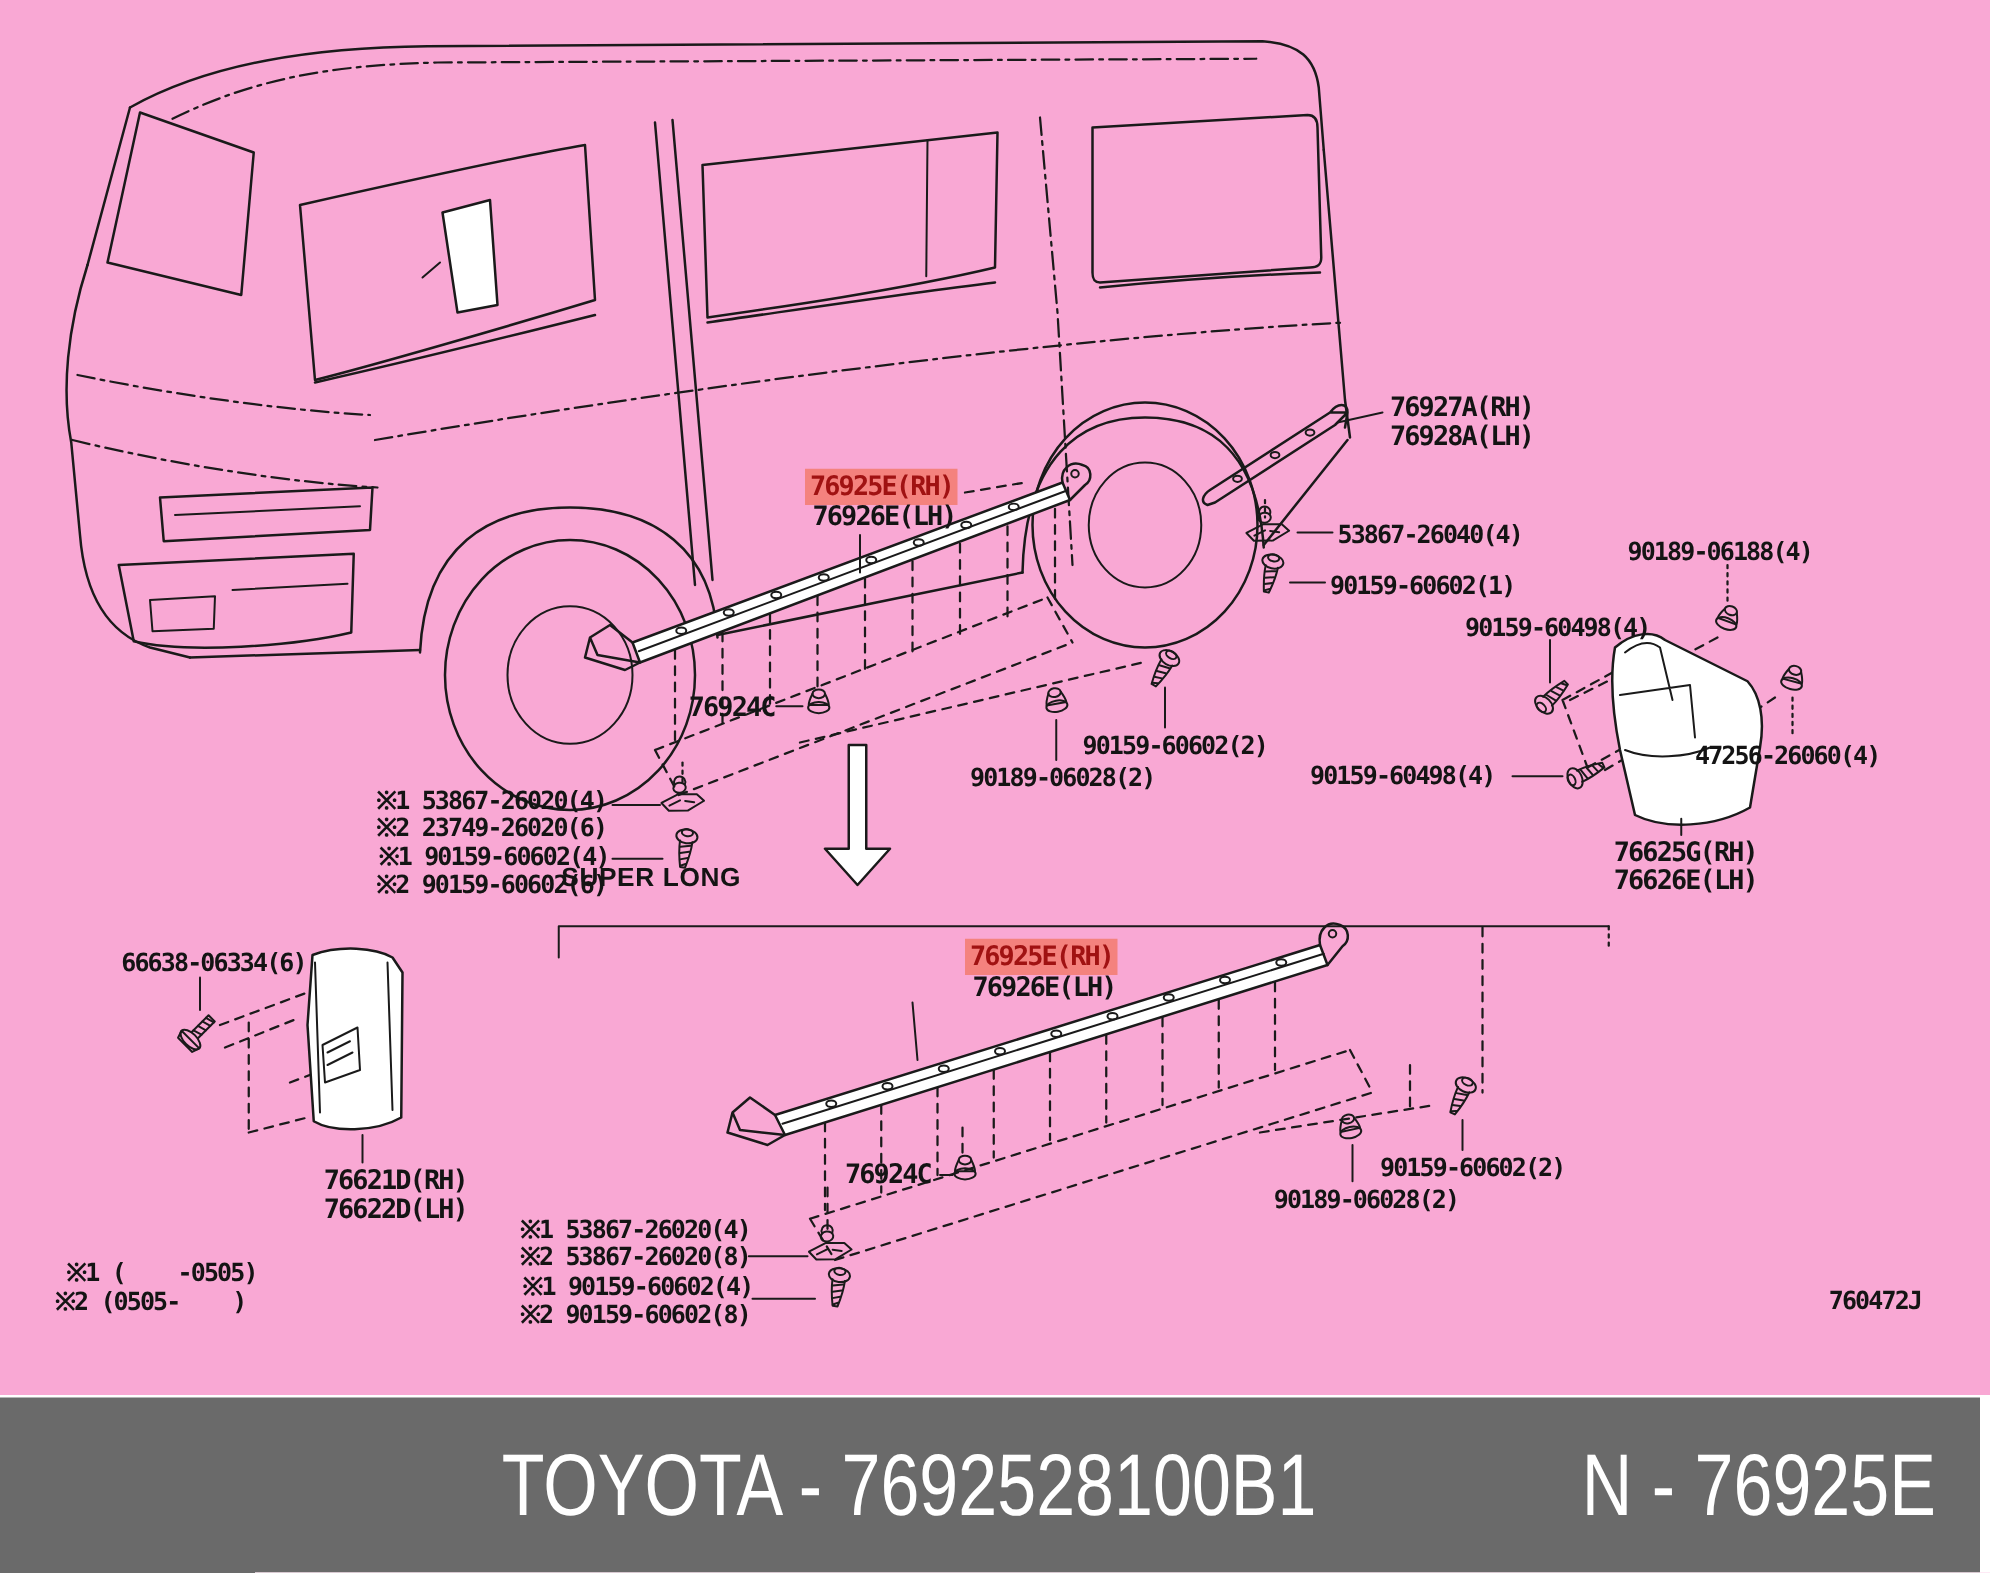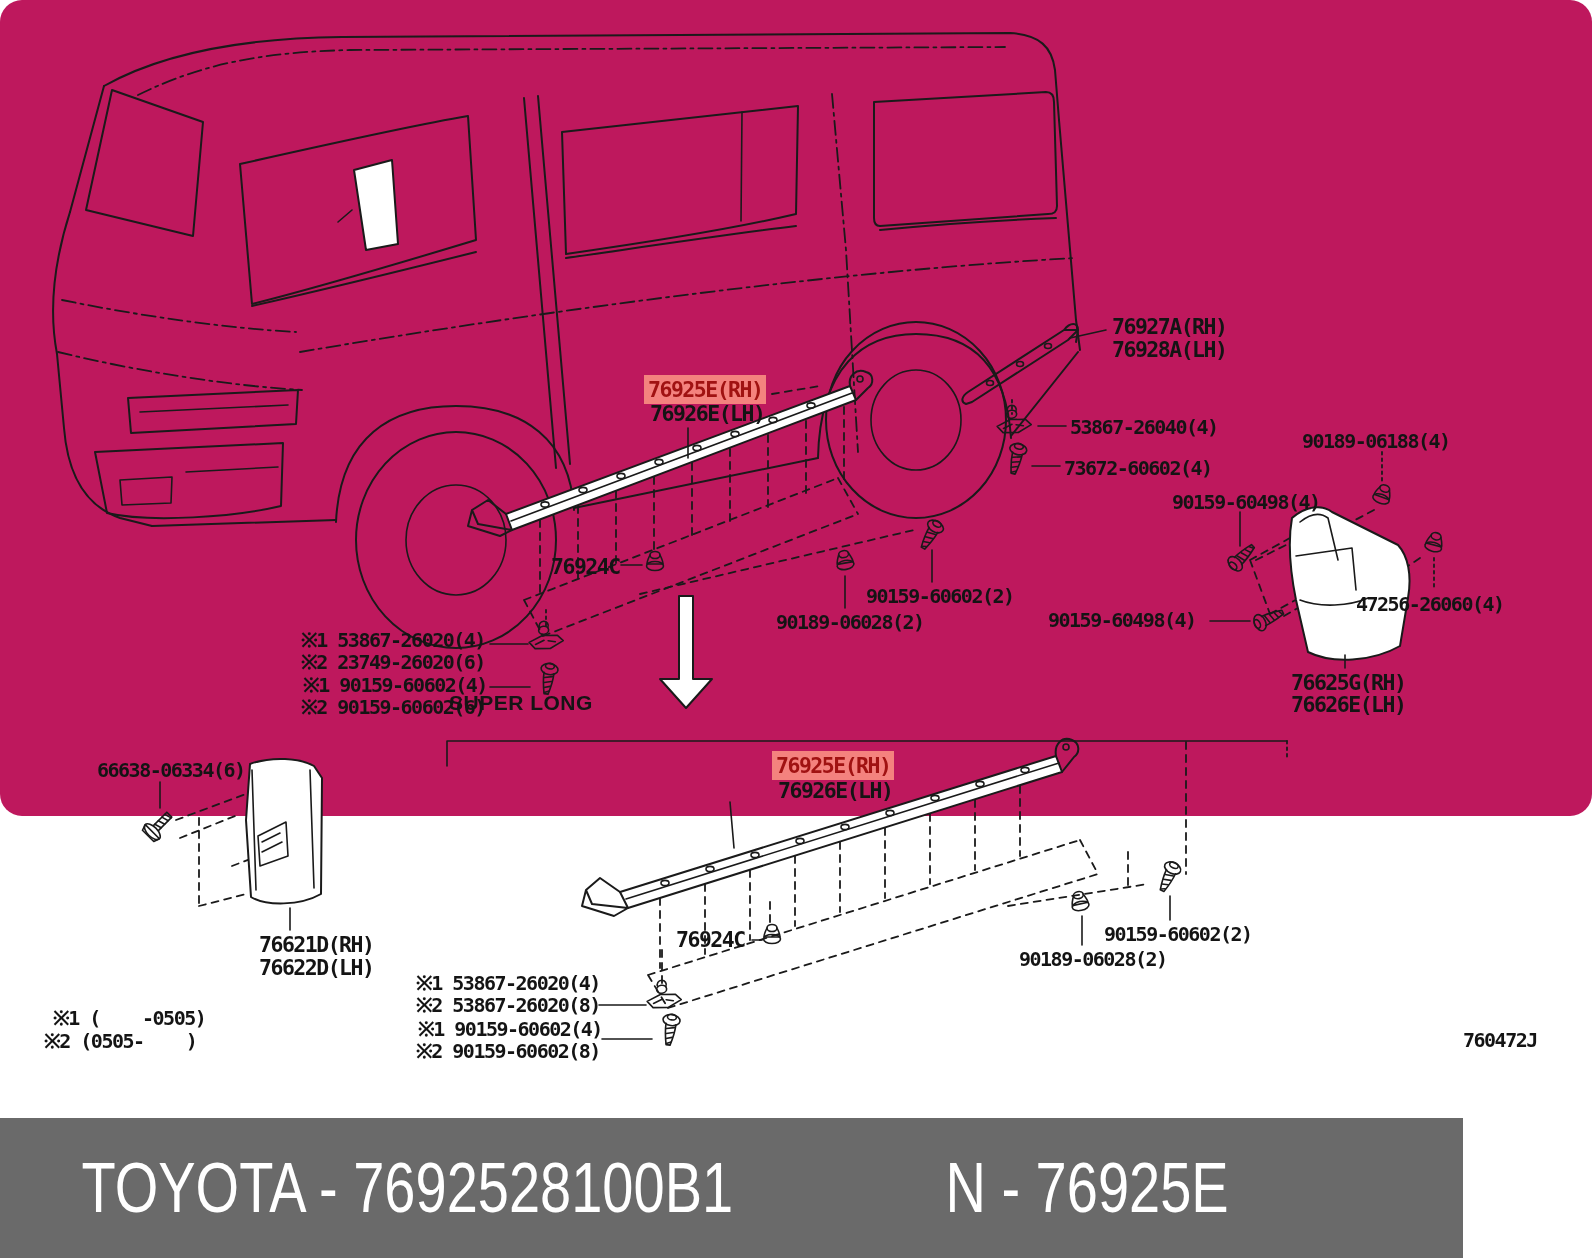--- a/index.html
+++ b/index.html
@@ -1,28 +1,28 @@
 <!DOCTYPE html>
 <html style="--hl-bg: #F4827E; --hl-fg: #A01212; --banner-bg: #6A6A6A;"><head>
 <meta charset="utf-8">
 <style>
   html,body{margin:0;padding:0;background:#fff;}
   body{width:1592px;height:1258px;position:relative;overflow:hidden;
        font-family:"DejaVu Sans Mono", monospace;}
-  .stage{position:absolute;left:0;top:0;width:1592px;height:816px;background:#be185d;border-radius:22px;}
+  .stage{position:absolute;left:0;top:0;width:1592px;height:1116px;background:#f9a8d4;}
   svg{position:absolute;left:0;top:0;}
   .lbl{position:absolute;font:700 20px/1.02 "DejaVu Sans Mono", monospace;
        letter-spacing:-1.5px;color:#141414;white-space:pre;}
   .lbl-lg{font-size:21.5px;}
   .hl{background:var(--hl-bg,#F4827E);color:var(--hl-fg,#A01212);padding:4px 4px 3px;}
   .sup{position:absolute;font:700 21px "Liberation Sans", sans-serif;
        letter-spacing:.5px;color:#141414;}
-  .banner{position:absolute;left:0;bottom:0;width:1463px;height:140px;
+  .banner{position:absolute;left:0;bottom:0;width:1584px;height:140px;
           background:var(--banner-bg,#6A6A6A);display:flex;align-items:center;
-          justify-content:flex-start;gap:95px;}
+          justify-content:flex-end;gap:95px;}
   .banner span{display:inline-block;color:#fff;
           font:400 70px/1 "Liberation Sans", sans-serif;transform:scaleX(0.8);}
   
   .ln{stroke:#1a1a1a;stroke-width:2;fill:none;stroke-linecap:round;stroke-linejoin:round;}
   .thin{stroke-width:1.6;}
   .dd{stroke-dasharray:14 5 3 5;stroke-width:1.8;}
   .dsh{stroke-dasharray:7 6;stroke-width:1.8;}
   .dot{stroke-dasharray:2.5 4;stroke-width:1.8;}
   .wfill{fill:#fff;}
 </style>
@@ -214,21 +214,21 @@
     <use href="#g-grommet" transform="translate(1080,903) rotate(-12)"></use>
     <use href="#g-clip" transform="translate(664,999) rotate(-8)"></use>
     <use href="#g-screw" transform="translate(670,1031) rotate(8)"></use>
     <use href="#g-bolt" transform="translate(158,826) rotate(-135)"></use>
   </g>
 </svg>
 
   <div class="lbl lbl-lg" style="left:1112px;top:316px">76927A(RH)</div>
   <div class="lbl lbl-lg" style="left:1112px;top:339px">76928A(LH)</div>
   <div class="lbl" style="left:1070px;top:417px">53867-26040(4)</div>
-  <div class="lbl" style="left:1064px;top:458px">73672-60602(4)</div>
+  <div class="lbl" style="left:1064px;top:458px">90159-60602(1)</div>
   <div class="lbl" style="left:1302px;top:431px">90189-06188(4)</div>
   <div class="lbl" style="left:1172px;top:492px">90159-60498(4)</div>
   <div class="lbl" style="left:1356px;top:594px">47256-26060(4)</div>
   <div class="lbl" style="left:1048px;top:610px">90159-60498(4)</div>
   <div class="lbl lbl-lg" style="left:1291px;top:672px">76625G(RH)</div>
   <div class="lbl lbl-lg" style="left:1291px;top:694px">76626E(LH)</div>
 
   <div class="lbl lbl-lg hl" style="left:644px;top:375px">76925E(RH)</div>
   <div class="lbl lbl-lg" style="left:650px;top:403px">76926E(LH)</div>
   <div class="lbl lbl-lg" style="left:551px;top:556px">76924C</div>

